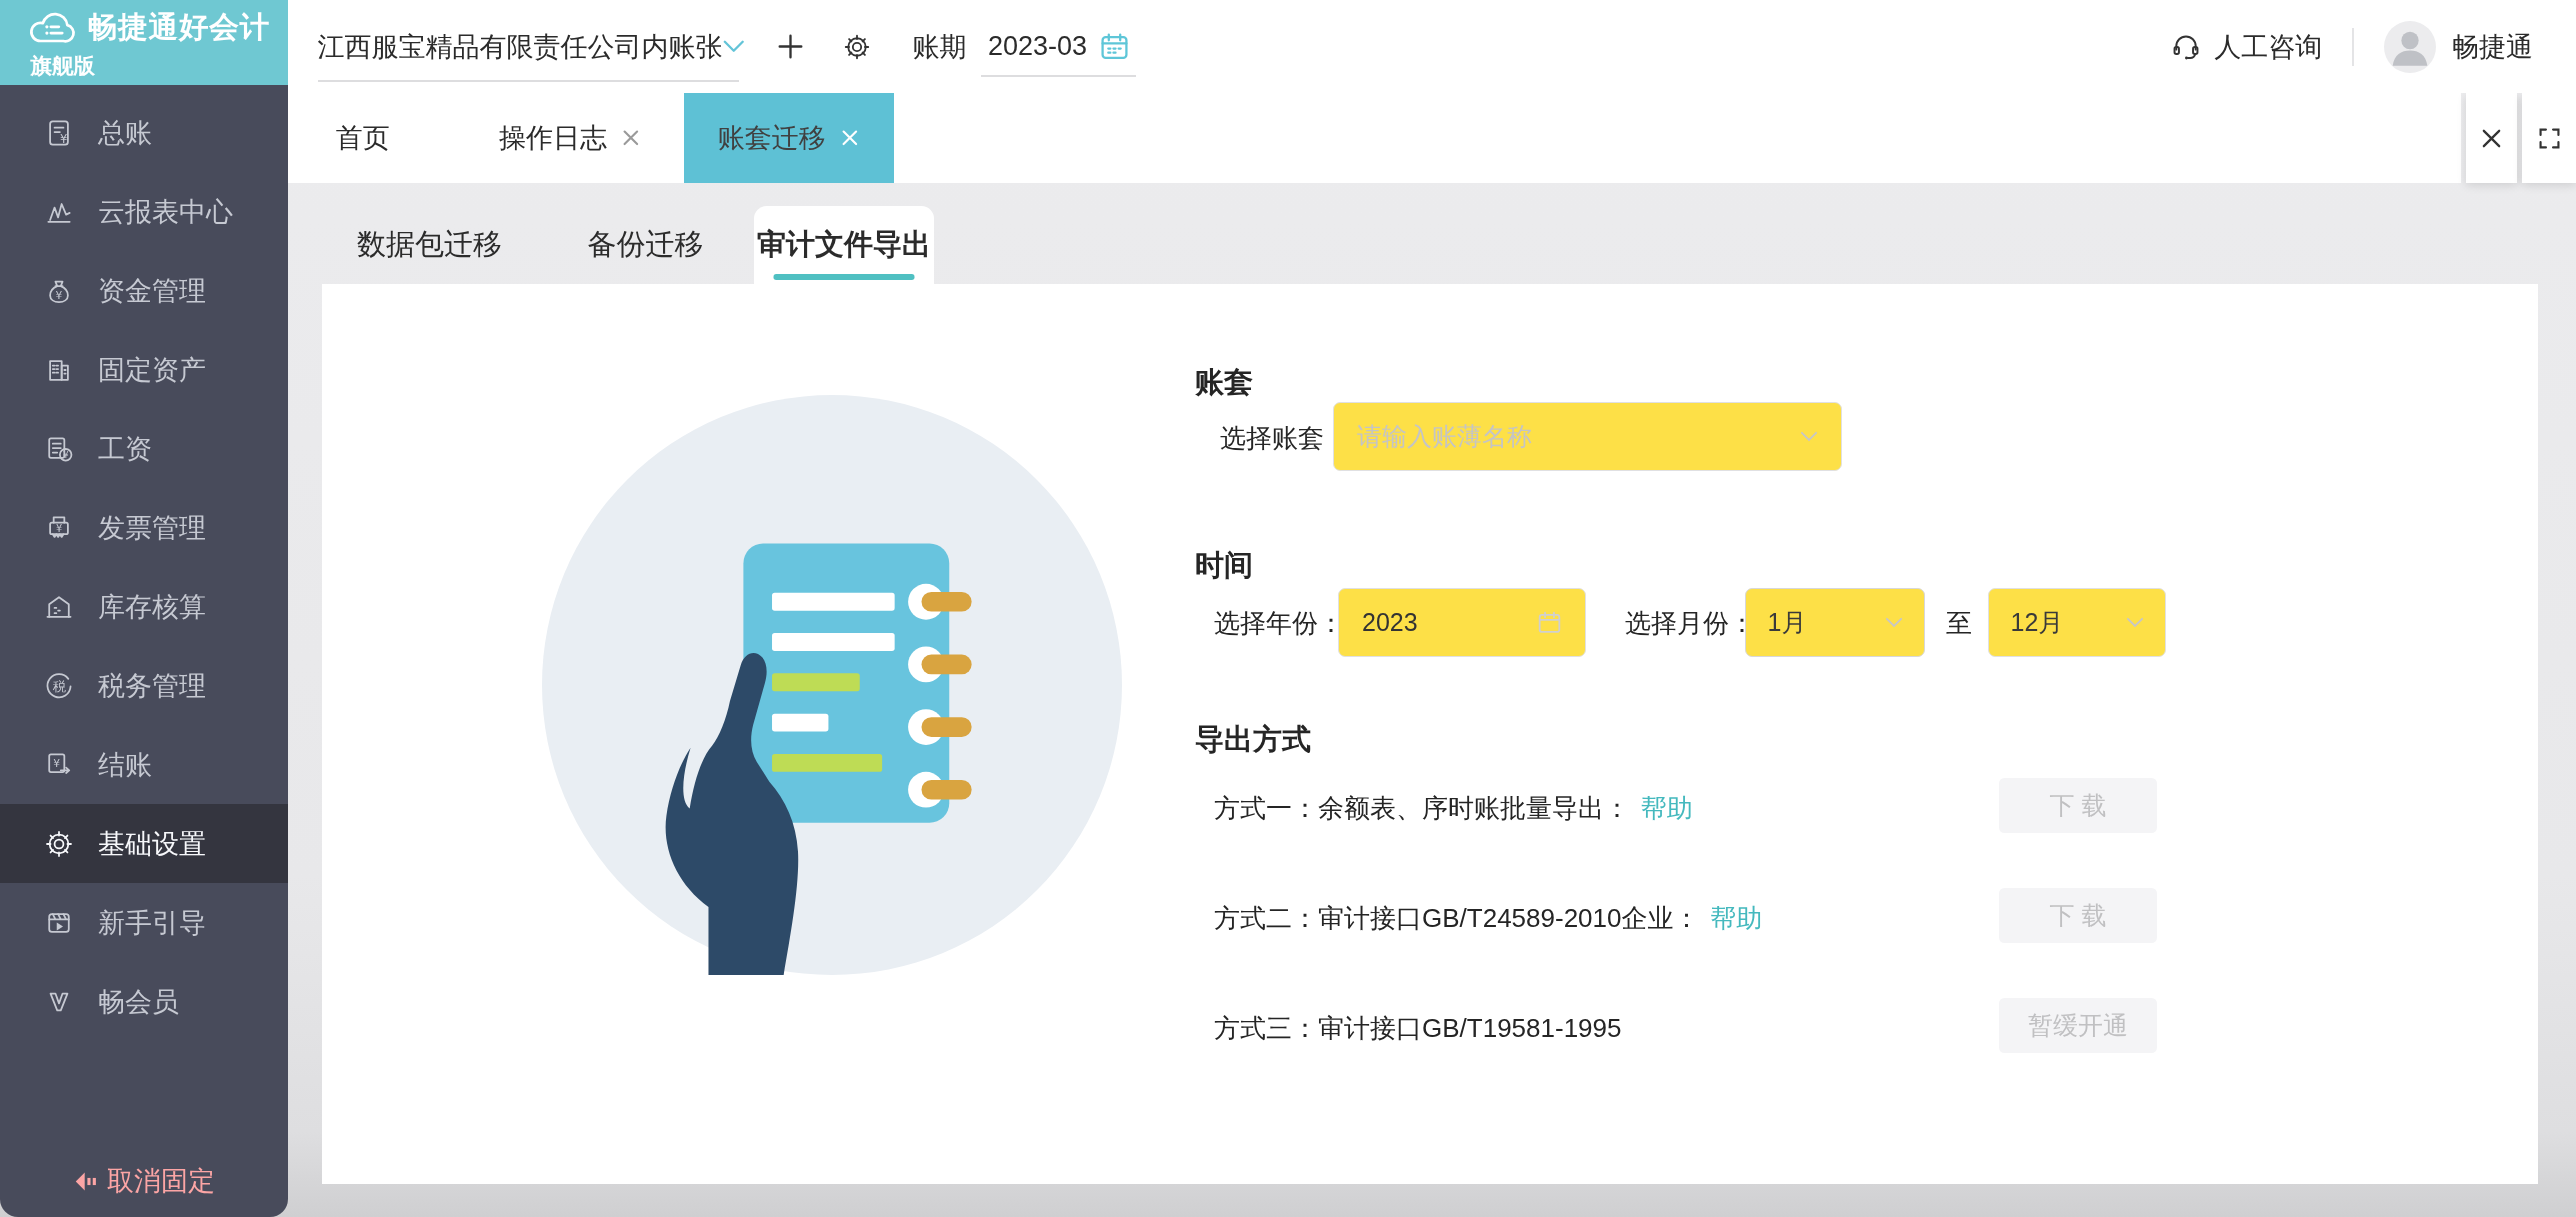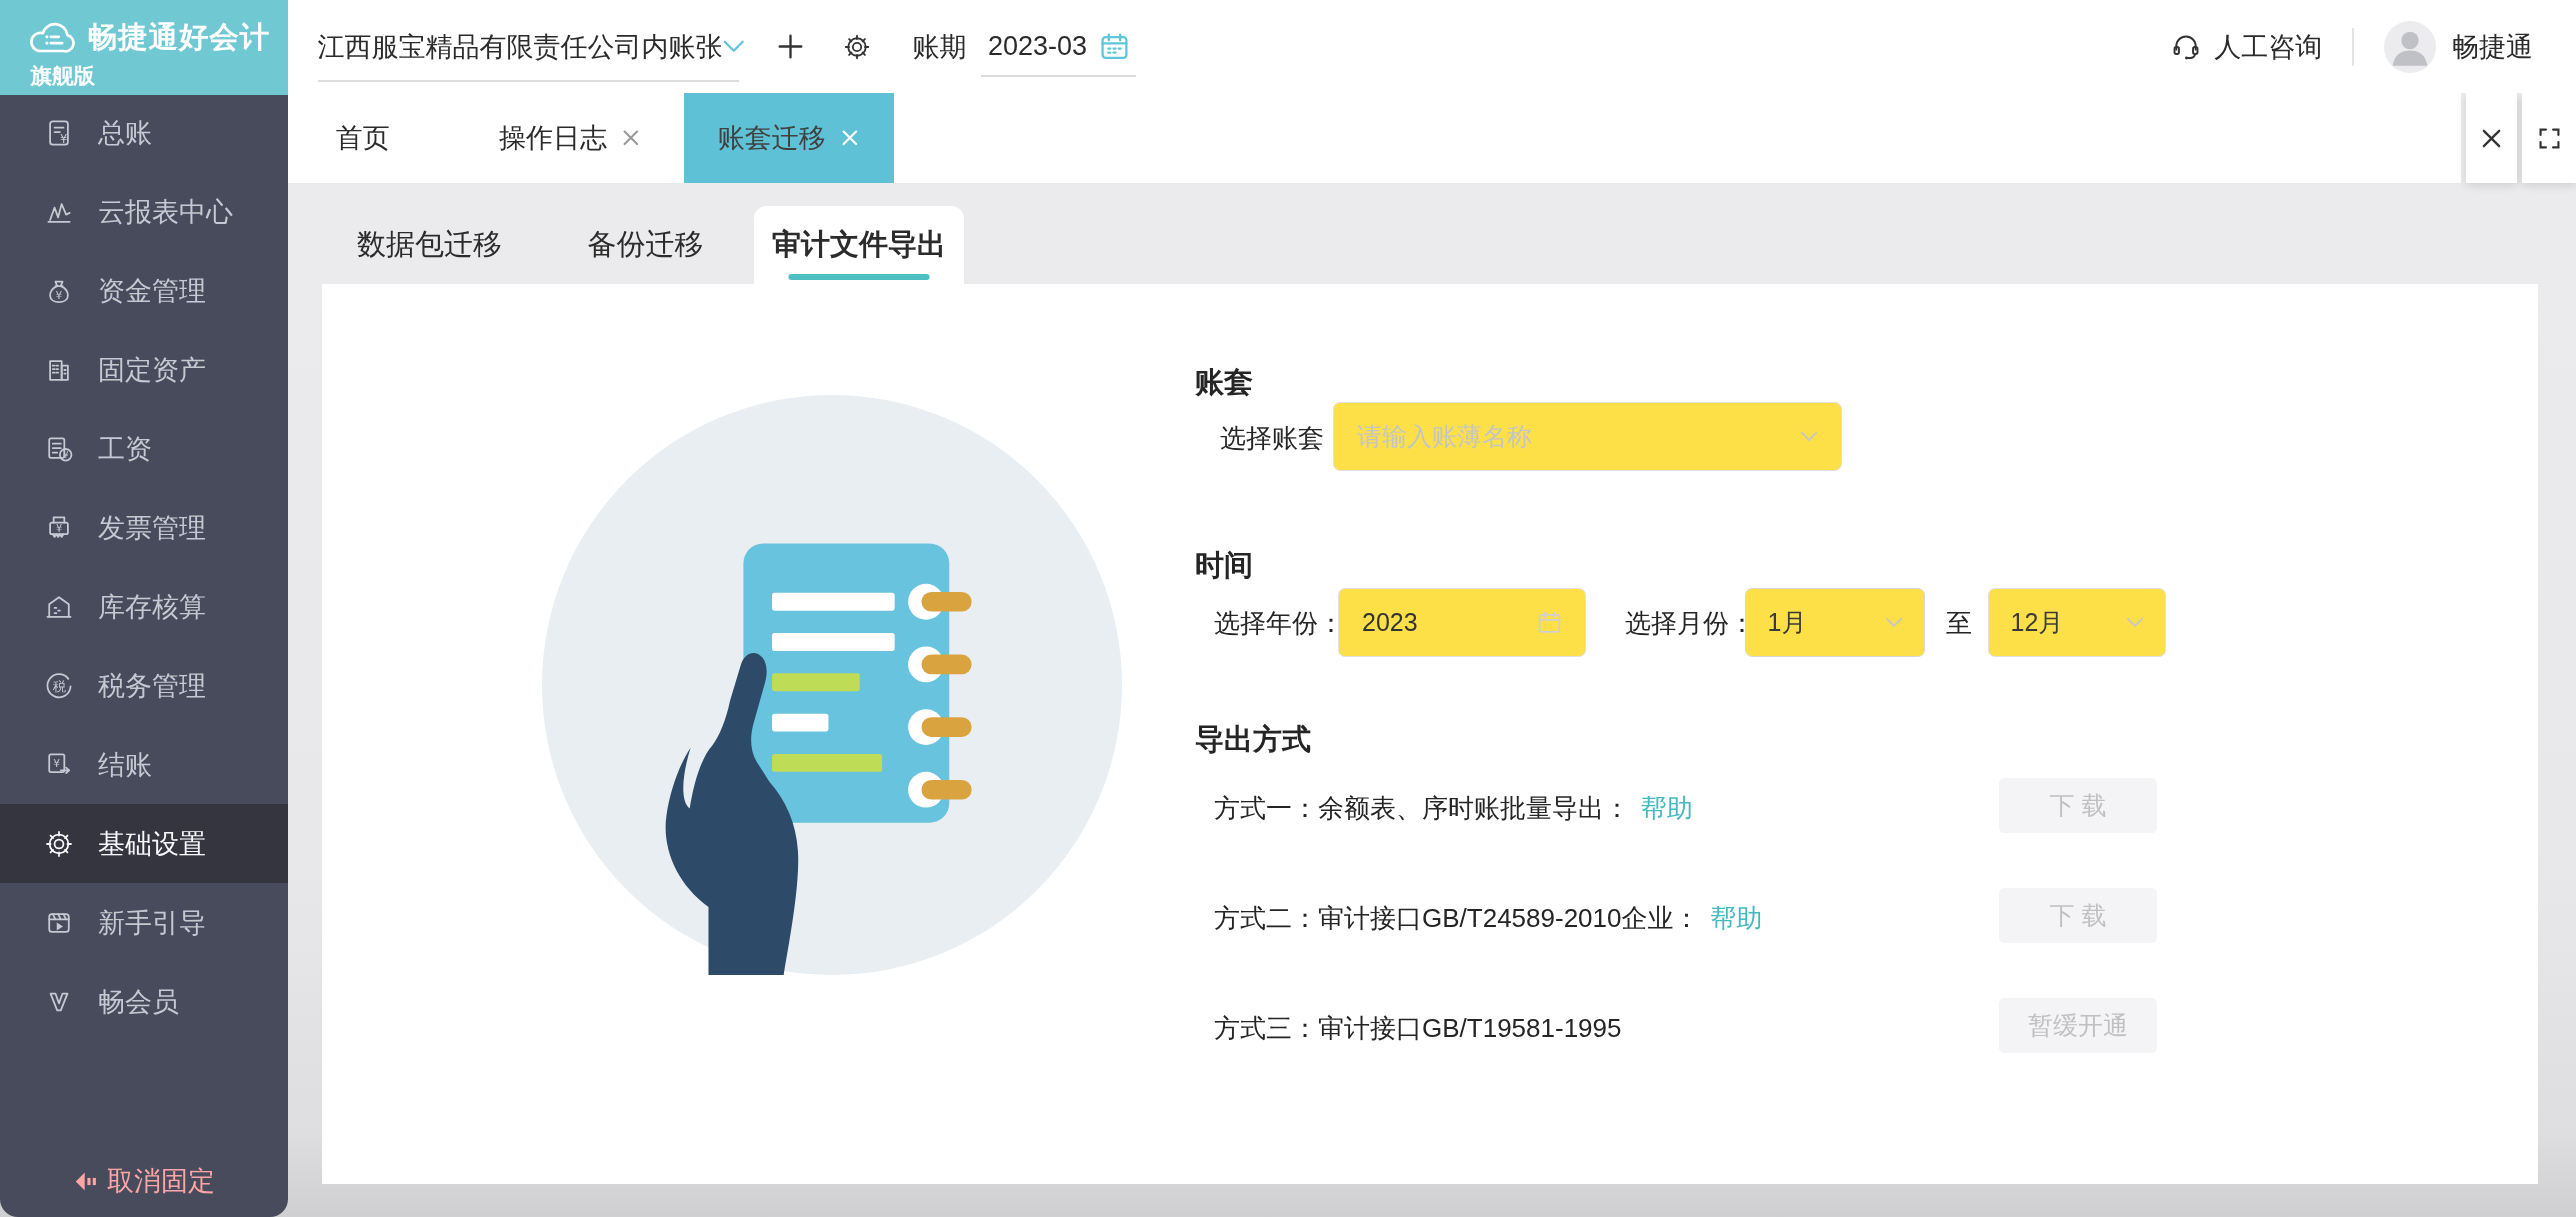--- a/index.html
+++ b/index.html
@@ -7,21 +7,21 @@
   body {
     font-family:"Liberation Sans","DejaVu Sans",sans-serif;
     background:linear-gradient(180deg,#ECECEE 0%,#E8E8EA 72%,#DEDEE0 93%,#CFCFD1 100%);
     overflow:hidden; position:relative; color:#2b2b2b;
   }
   svg { display:block; }
 
   
   .sidebar { position:absolute; left:0; top:0; width:288px; height:1217px;
     background:#484B5B; border-radius:0 0 18px 18px; z-index:5; }
-  .logo { height:95px; background:#6FC8D2; color:#fff; padding:18px 0 0 27px; }
+  .logo { height:85px; background:#6FC8D2; color:#fff; padding:8px 0 0 27px; }
   .logo-row { display:flex; align-items:center; gap:10.7px; }
   .logo-title { font-size:29.5px; font-weight:bold; letter-spacing:0.9px; }
   .logo-edition { font-size:21.5px; font-weight:bold; margin:2.7px 0 0 3.6px; }
   .logo svg { fill:none; stroke:#fff; stroke-width:2.4; stroke-linecap:round; stroke-linejoin:round; }
   .nav { position:absolute; top:93px; left:0; right:0; }
   .nav-item { height:79px; display:flex; align-items:center; padding-left:43px;
     color:#C6C9D2; font-size:27px; cursor:pointer; }
   .nav-item.active { background:#34353F; color:#F7F8FB; }
   .nav-item svg { width:32px; height:32px; margin-right:23px; flex:none;
     fill:none; stroke:currentColor; stroke-width:2; stroke-linecap:round; stroke-linejoin:round; }
@@ -68,21 +68,21 @@
     display:flex; align-items:center; justify-content:center; cursor:pointer;
     box-shadow:0 2.7px 9px rgba(0,0,0,.12); z-index:3; }
   #win-close { left:2466px; width:51px; }
   #win-expand { left:2522px; width:54px; }
   .win-btn svg { fill:none; stroke:#333; stroke-width:2.4; stroke-linecap:round; }
 
   
   .inner-tabs { position:absolute; left:322px; top:206px; height:78px; display:flex; z-index:2; }
   .itab { display:flex; align-items:center; justify-content:center;
     font-size:29px; color:#2b2b2b; cursor:pointer; }
-  .itab-1 { width:215px; } .itab-2 { width:217px; } .itab-3 { width:210px; }
+  .itab-1 { width:215px; } .itab-2 { width:217px; } .itab-3 { width:180px; }
   .itab.active { background:#fff; border-radius:12.5px 12.5px 0 0; position:relative; font-weight:bold; }
   .itab.active::after { content:''; position:absolute; bottom:4.5px; left:50%;
     transform:translateX(-50%); width:141px; height:5.4px; border-radius:2.7px; background:#4FC0C2; }
 
   
   .panel { position:absolute; left:322px; top:284px; width:2216px; height:900px;
     background:#fff; z-index:1; }
   .illustration { position:absolute; left:220px; top:111px; width:580px; height:580px; }
 
   .sec-title { position:absolute; font-size:29px; font-weight:bold; color:#252525; }

